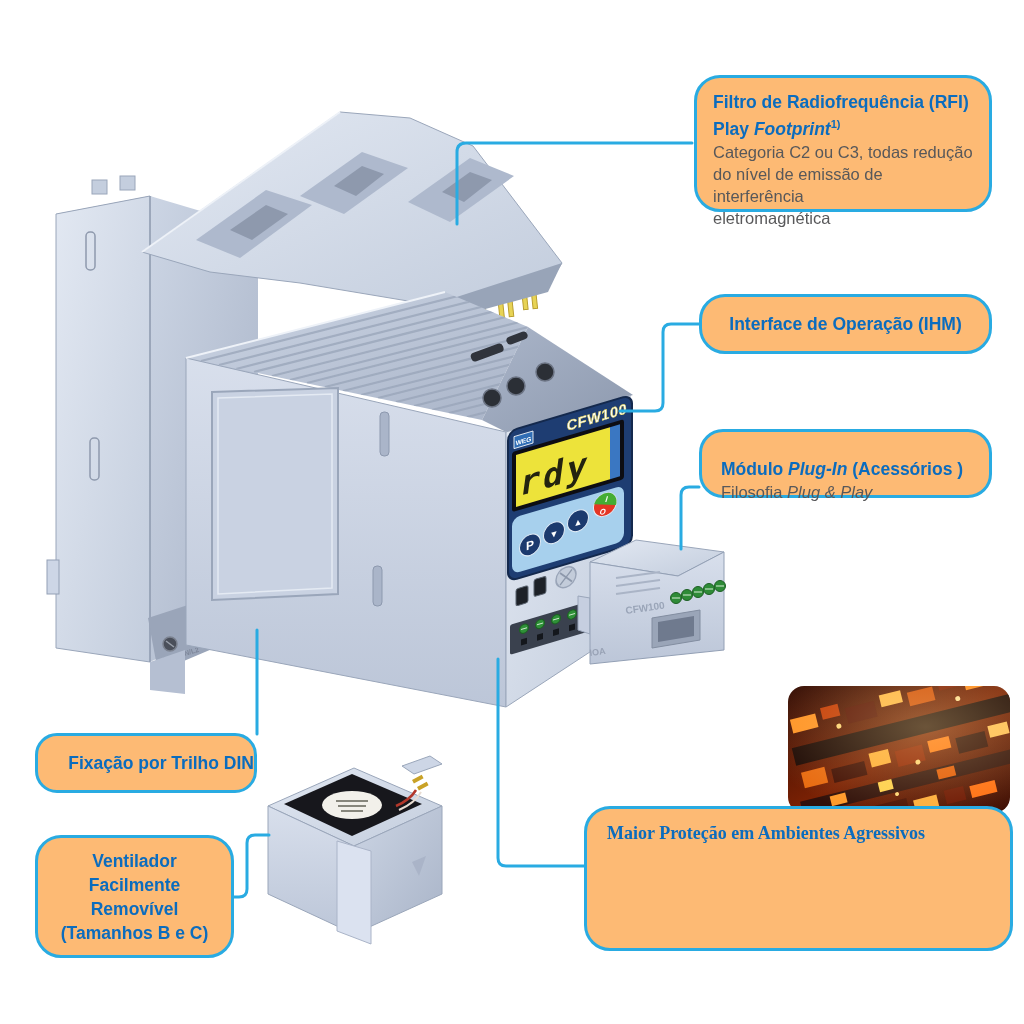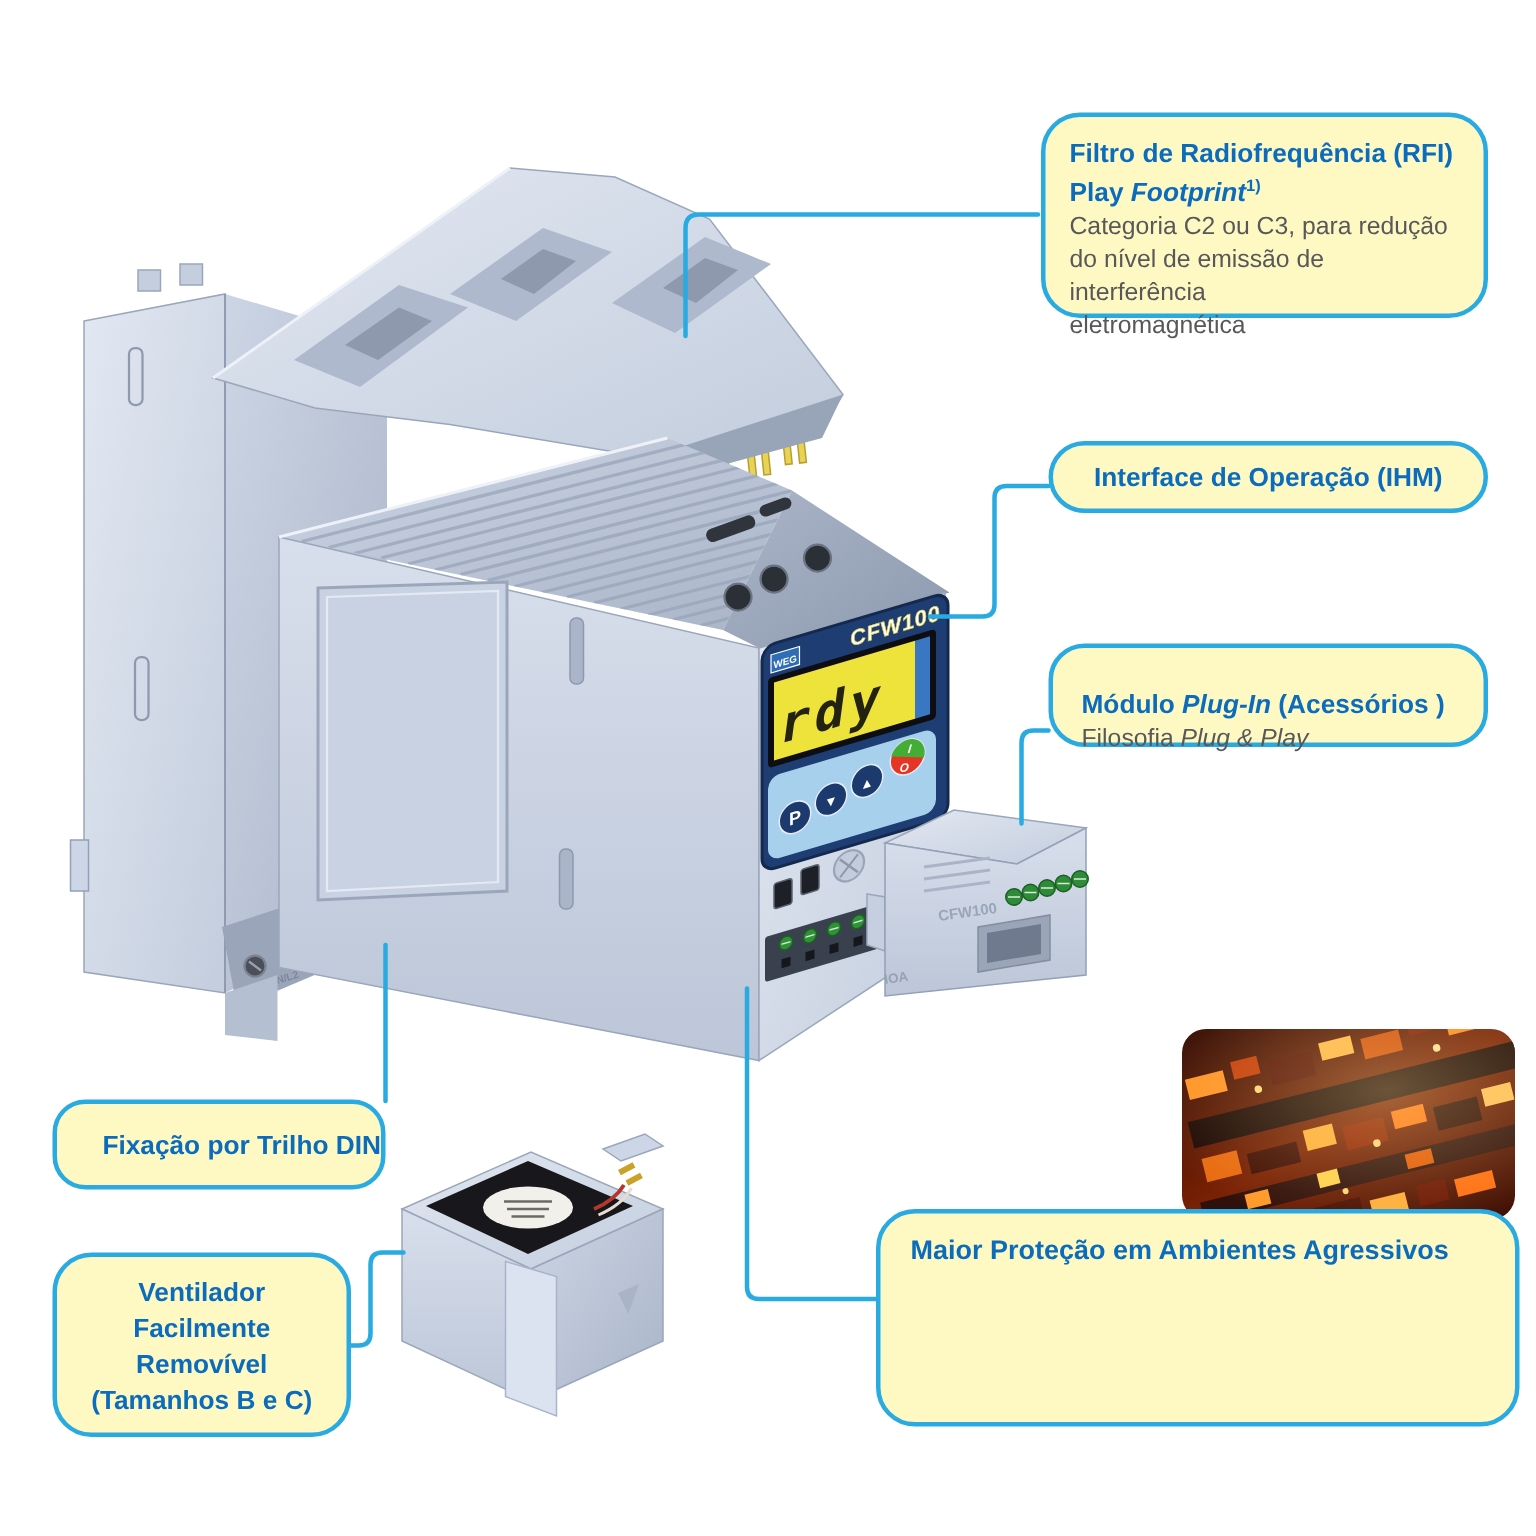--- a/index.html
+++ b/index.html
@@ -1,25 +1,25 @@
 <!DOCTYPE html>
 <html><head>
 <meta charset="utf-8">
 <style>
   html,body{margin:0;padding:0;background:#ffffff;}
   #stage{position:relative;width:1024px;height:1024px;background:#fff;overflow:hidden;
          font-family:"Liberation Sans", sans-serif;}
   #art{position:absolute;left:0;top:0;}
-  .callout{position:absolute;background:#fef9c3;border:3px solid #29abe2;box-sizing:border-box;}
+  .callout{position:absolute;background:#fdba74;border:3px solid #29abe2;box-sizing:border-box;}
   .c-title{color:#0b6cbe;font-weight:bold;font-size:17.5px;line-height:22px;}
   .c-title sup{font-size:11px;}
   .c-body{color:#58585a;font-size:16.5px;line-height:22px;white-space:pre-line;margin-top:1px;}
   .c-center{display:flex;align-items:center;justify-content:center;text-align:center;}
   #co-rfi{left:694px;top:75px;width:298px;height:137px;border-radius:26px;padding:13px 16px;}
-  #co-ihm{left:699px;top:294px;width:293px;height:48px;border-radius:26px;align-items:center;}
+  #co-ihm{left:699px;top:294px;width:293px;height:60px;border-radius:26px;align-items:center;}
   #co-plugin{left:699px;top:429px;width:293px;height:69px;border-radius:24px;padding:26px 19px;}
   #co-din{left:35px;top:733px;width:222px;height:60px;border-radius:22px;justify-content:flex-end;}
   #co-fan{left:35px;top:835px;width:199px;height:123px;border-radius:26px;line-height:24px;}
   #co-prot{left:584px;top:806px;width:429px;height:145px;border-radius:26px;padding:13px 20px;}
 </style>
 </head>
 <body>
 
 <div id="stage">
 
@@ -295,21 +295,21 @@
     <path d="M699,324 H671 Q663,324 663,332 V403 Q663,411 655,411 H620"></path>
     <path d="M699,487 H689 Q681,487 681,495 V549"></path>
     <path d="M257,630 V734"></path>
     <path d="M209,897 H239 Q247,897 247,889 V843 Q247,835 255,835 H269"></path>
     <path d="M498,659 V858 Q498,866 506,866 H584"></path>
   </g>
 </svg>
 
   <div id="co-rfi" class="callout">
     <div class="c-title"><span>Filtro de Radiofrequência (RFI)</span><br><span>Play </span><em>Footprint</em><sup>1)</sup></div>
-    <div class="c-body">Categoria C2 ou C3, para redução
+    <div class="c-body">Categoria C2 ou C3, todas redução
 do nível de emissão de interferência
 eletromagnética</div>
   </div>
 
   <div id="co-ihm" class="callout c-center">
     <div class="c-title">Interface de Operação (IHM)</div>
   </div>
 
   <div id="co-plugin" class="callout">
     <div class="c-title"><span>Módulo </span><em>Plug-In</em><span> (Acessórios )</span></div>
@@ -321,16 +321,16 @@
   </div>
 
   <div id="co-fan" class="callout c-center">
     <div class="c-title" style="white-space:pre-line;line-height:24px;">Ventilador
 Facilmente
 Removível
 (Tamanhos B e C)</div>
   </div>
 
   <div id="co-prot" class="callout">
-    <div class="c-title" style="font-size:18px;">Maior Proteção em Ambientes Agressivos</div>
+    <div class="c-title" style="font-size:18px;font-family:Liberation Serif, serif;">Maior Proteção em Ambientes Agressivos</div>
   </div>
 
 </div>
 
 </body></html>

